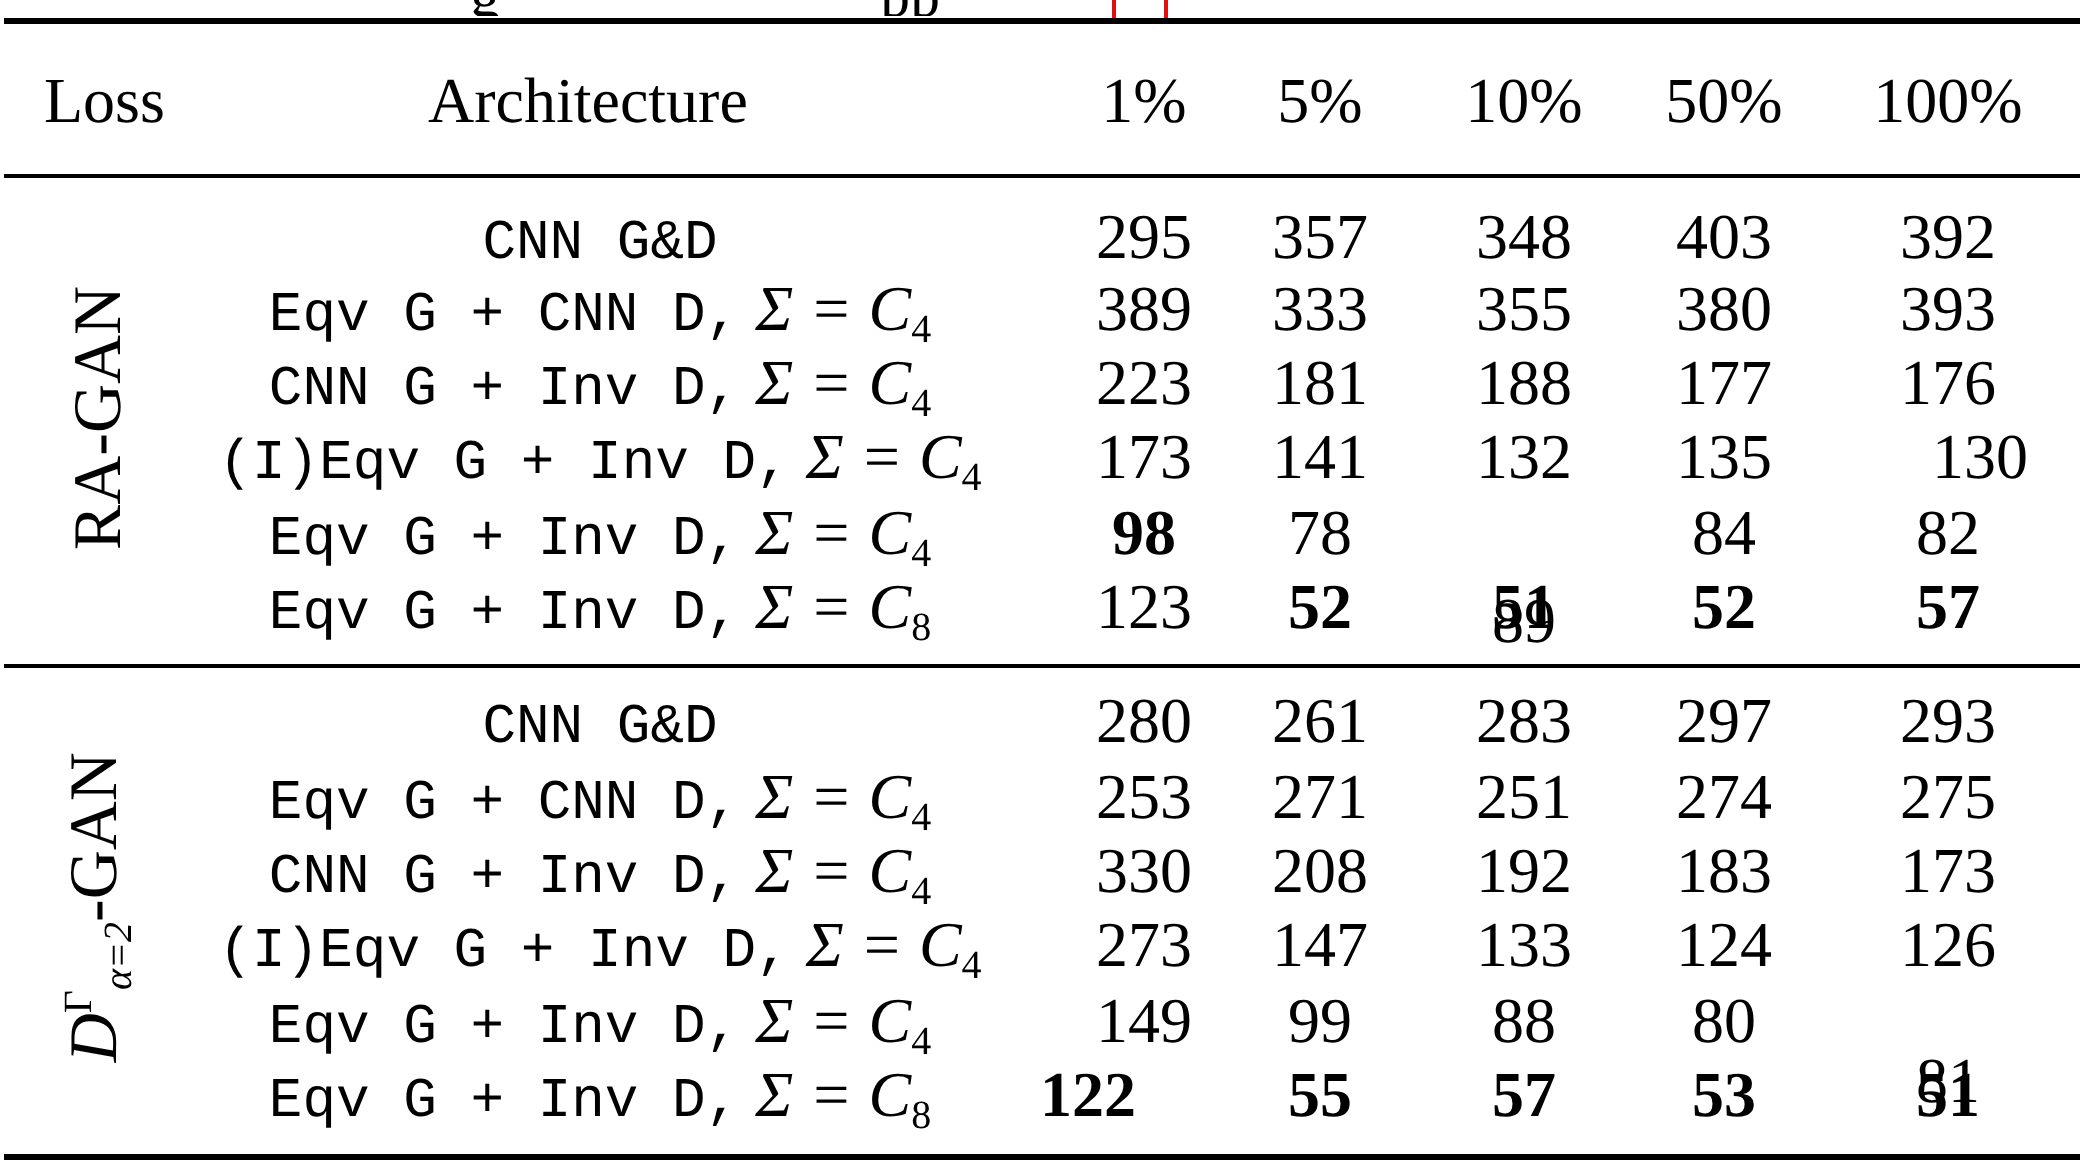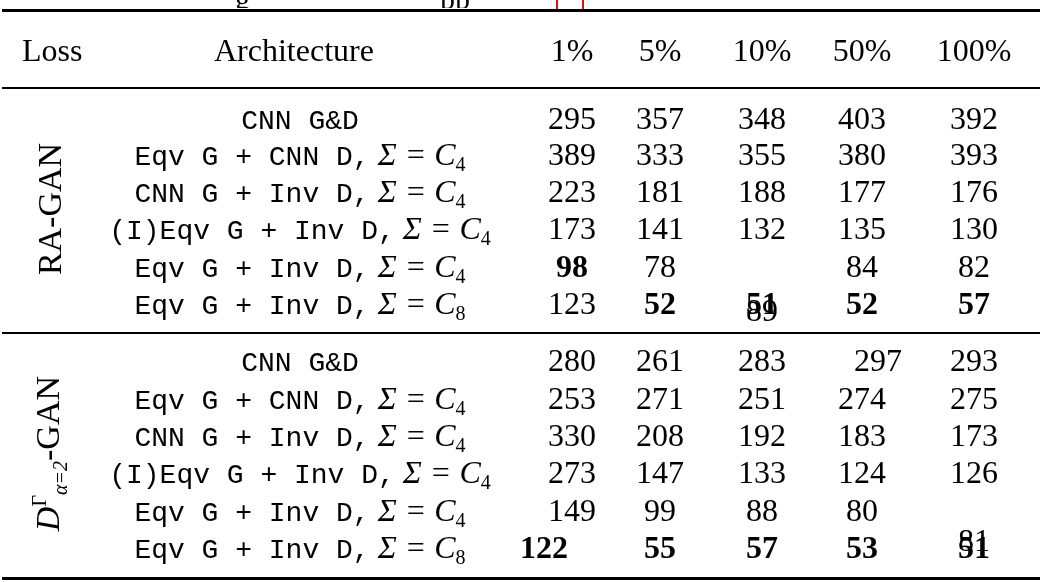--- a/index.html
+++ b/index.html
@@ -66,38 +66,38 @@
     <div class="cell num" style="top: 173px; left: 532px;">223</div>
     <div class="cell num" style="top: 173px; left: 620px;">181</div>
     <div class="cell num" style="top: 173px; left: 722px;">188</div>
     <div class="cell num" style="top: 173px; left: 822px;">177</div>
     <div class="cell num" style="top: 173px; left: 934px;">176</div>
     <div class="cell arch" style="top: 210px;"><span class="mono">(I)Eqv G + Inv D,</span><span class="math" style="margin-left: 8px;">Σ = C</span><span class="sub">4</span></div>
     <div class="cell num" style="top: 210px; left: 532px;">173</div>
     <div class="cell num" style="top: 210px; left: 620px;">141</div>
     <div class="cell num" style="top: 210px; left: 722px;">132</div>
     <div class="cell num" style="top: 210px; left: 822px;">135</div>
-    <div class="cell num" style="top: 210px; left: 934px;">130</div>
+    <div class="cell num" style="top: 210px; left: 934px; text-align: right;">130</div>
     <div class="cell arch" style="top: 248px;"><span class="mono">Eqv G + Inv D,</span><span class="math" style="margin-left: 8px;">Σ = C</span><span class="sub">4</span></div>
     <div class="cell num bold" style="top: 248px; left: 532px;">98</div>
     <div class="cell num" style="top: 248px; left: 620px;">78</div>
     <div class="cell num" style="top: 248px; left: 722px; margin-top: 44px;">89</div>
     <div class="cell num" style="top: 248px; left: 822px;">84</div>
     <div class="cell num" style="top: 248px; left: 934px;">82</div>
     <div class="cell arch" style="top: 285px;"><span class="mono">Eqv G + Inv D,</span><span class="math" style="margin-left: 8px;">Σ = C</span><span class="sub">8</span></div>
     <div class="cell num" style="top: 285px; left: 532px;">123</div>
     <div class="cell num bold" style="top: 285px; left: 620px;">52</div>
     <div class="cell num bold" style="top: 285px; left: 722px;">51</div>
     <div class="cell num bold" style="top: 285px; left: 822px;">52</div>
     <div class="cell num bold" style="top: 285px; left: 934px;">57</div>
     <div class="cell arch" style="top: 342px;"><span class="mono">CNN G&amp;D</span></div>
     <div class="cell num" style="top: 342px; left: 532px;">280</div>
     <div class="cell num" style="top: 342px; left: 620px;">261</div>
     <div class="cell num" style="top: 342px; left: 722px;">283</div>
-    <div class="cell num" style="top: 342px; left: 822px; text-align: right;">297</div>
+    <div class="cell num" style="top: 342px; left: 822px;">297</div>
     <div class="cell num" style="top: 342px; left: 934px;">293</div>
     <div class="cell arch" style="top: 380px;"><span class="mono">Eqv G + CNN D,</span><span class="math" style="margin-left: 8px;">Σ = C</span><span class="sub">4</span></div>
     <div class="cell num" style="top: 380px; left: 532px;">253</div>
     <div class="cell num" style="top: 380px; left: 620px;">271</div>
     <div class="cell num" style="top: 380px; left: 722px; text-align: center;">251</div>
     <div class="cell num" style="top: 380px; left: 822px;">274</div>
     <div class="cell num" style="top: 380px; left: 934px;">275</div>
     <div class="cell arch" style="top: 417px;"><span class="mono">CNN G + Inv D,</span><span class="math" style="margin-left: 8px;">Σ = C</span><span class="sub">4</span></div>
     <div class="cell num" style="top: 417px; left: 532px;">330</div>
     <div class="cell num" style="top: 417px; left: 620px;">208</div>

